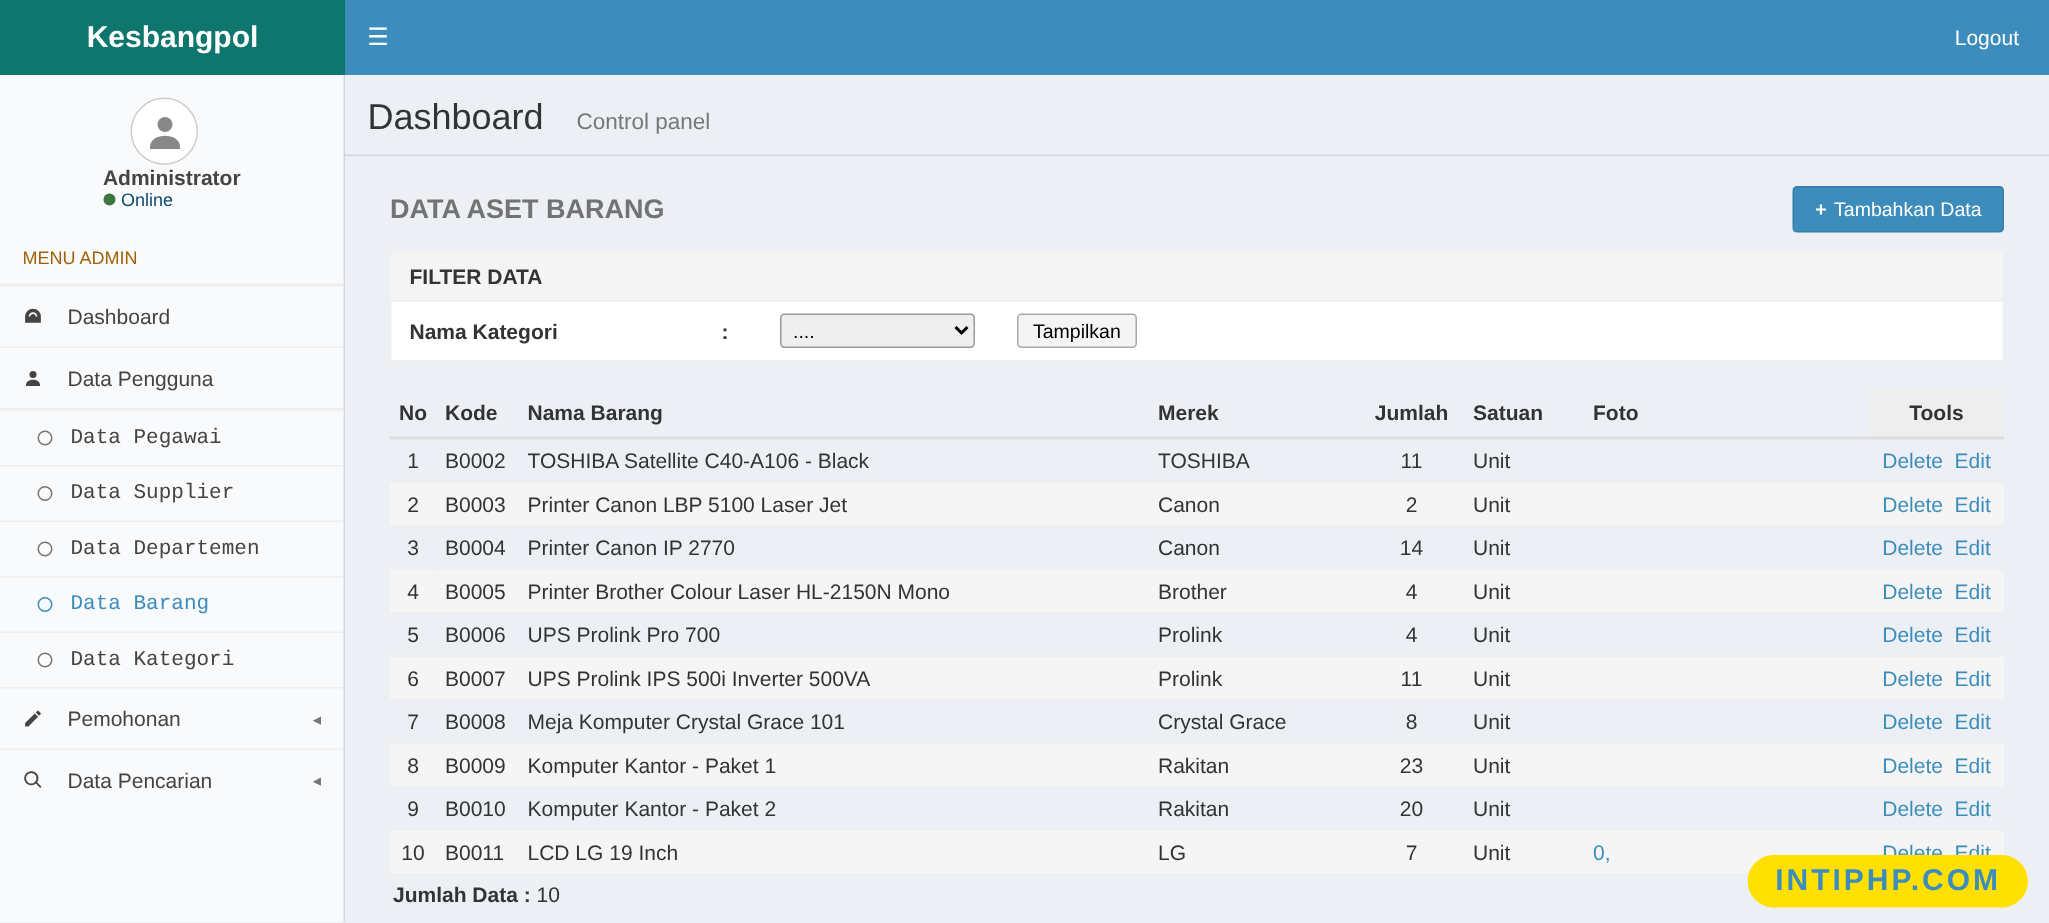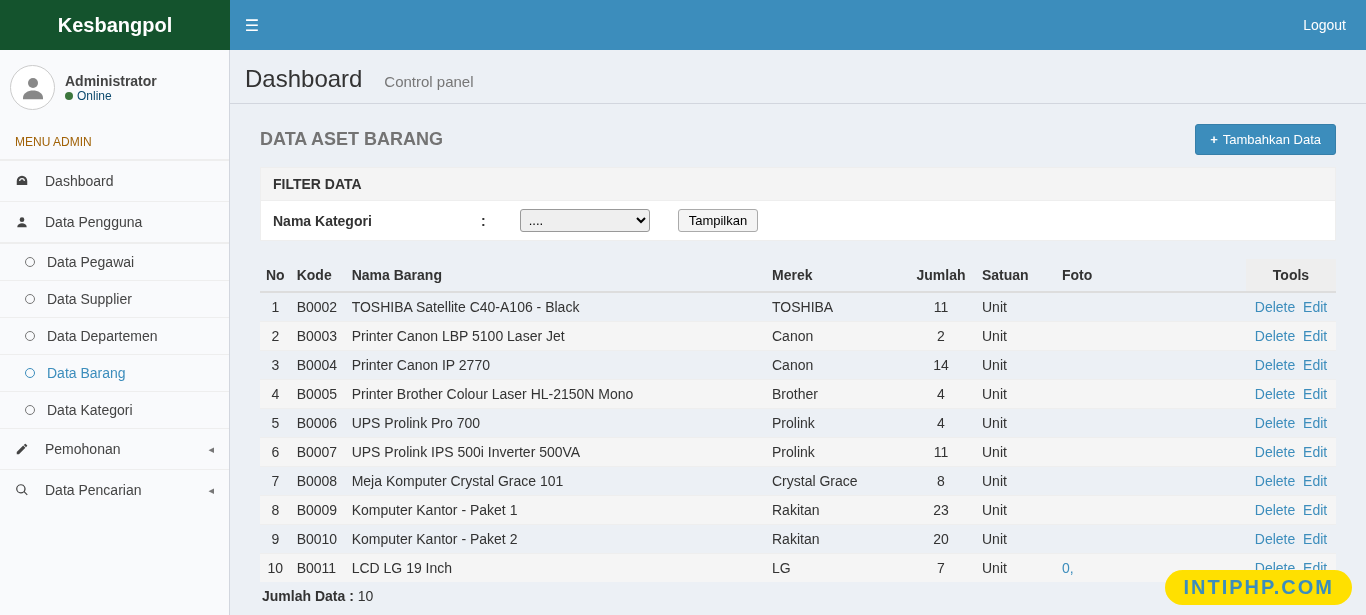--- a/index.html
+++ b/index.html
@@ -1,40 +1,40 @@
 <!DOCTYPE html>
 <html><head>
 <meta charset="utf-8">
 <style>
 * { box-sizing: border-box; margin: 0; padding: 0; }
 body { font-family: "Helvetica Neue", Helvetica, Arial, sans-serif; font-size: 14px; color: #333; background: #ecf0f5; width: 1366px; height: 615px; overflow: hidden; position: relative; }
 
 
 .header { height: 50px; background: #3c8dbc; display: flex; align-items: center; color: #fff; }
-.logo { width: 230px; text-align: center; font-size: 20px; font-weight: bold; line-height: 50px; background: #14532d; }
+.logo { width: 230px; text-align: center; font-size: 20px; font-weight: bold; line-height: 50px; background: #0f766e; }
 .nav-toggle { width: 44px; text-align: center; cursor: pointer; font-size: 16px; }
 .header-right { margin-left: auto; padding-right: 20px; font-size: 14px; cursor: pointer; }
 
 
 .sidebar { position: absolute; top: 50px; left: 0; width: 230px; bottom: 0; background: #f9fafc; border-right: 1px solid #d2d6de; overflow-y: auto; }
-.user-panel { padding: 15px 10px; display: flex; align-items: center; }
+.user-panel { padding: 15px 10px; display: flex; align-items: center; flex-direction: column; }
 .user-avatar { width: 45px; height: 45px; border-radius: 50%; background: #fff; border: 1px solid #ccc; display: flex; align-items: center; justify-content: center; margin-right: 10px; }
 .user-avatar svg { width: 30px; height: 30px; fill: #888; }
 .user-info .name { font-weight: 600; color: #444; }
 .user-info .status { font-size: 12px; color: #0c4a6e; }
 .status-dot { display: inline-block; width: 8px; height: 8px; background: #3c763d; border-radius: 50%; margin-right: 4px; }
 .menu-header { padding: 10px 15px; font-size: 12px; color: #a16207; background: #f9fafc; border-bottom: 1px solid #eee; }
 .menu { list-style: none; }
 .menu li { border-top: 1px solid #eee; }
 .menu li a { display: flex; align-items: center; padding: 12px 15px; color: #444; text-decoration: none; position: relative; }
 .menu li a.active-top { border-left: 3px solid #3c8dbc; background: #f4f4f5; padding-left: 12px; }
 .menu li a .icon { width: 20px; margin-right: 10px; display: inline-flex; align-items: center; justify-content: flex-start; }
 .menu li a .caret { margin-left: auto; font-size: 11px; color: #777; }
 .submenu { list-style: none; background: #f9fafc; }
-.submenu li a { padding: 10px 15px 10px 25px; color: #444; font-size: 14px; }
+.submenu li a { padding: 10px 15px 10px 25px; color: #444; font-size: 14px; font-family: Liberation Mono, monospace; }
 .submenu li a .circle { width: 10px; height: 10px; border: 1px solid #777; border-radius: 50%; margin-right: 12px; flex-shrink: 0; }
 .submenu li a.active { color: #3c8dbc; }
 .submenu li a.active .circle { border-color: #3c8dbc; }
 
 
 .content-wrapper { position: absolute; top: 50px; left: 230px; right: 0; bottom: 0; background: #ecf0f5; overflow-y: auto; }
 .content-header { padding: 15px 15px 10px; border-bottom: 1px solid #d2d6de; background: #ecf0f5; }
 .content-header h1 { font-size: 24px; font-weight: 500; display: inline; }
 .content-header small { color: #777; font-size: 15px; margin-left: 18px; }
 .content { padding: 20px 30px; }

